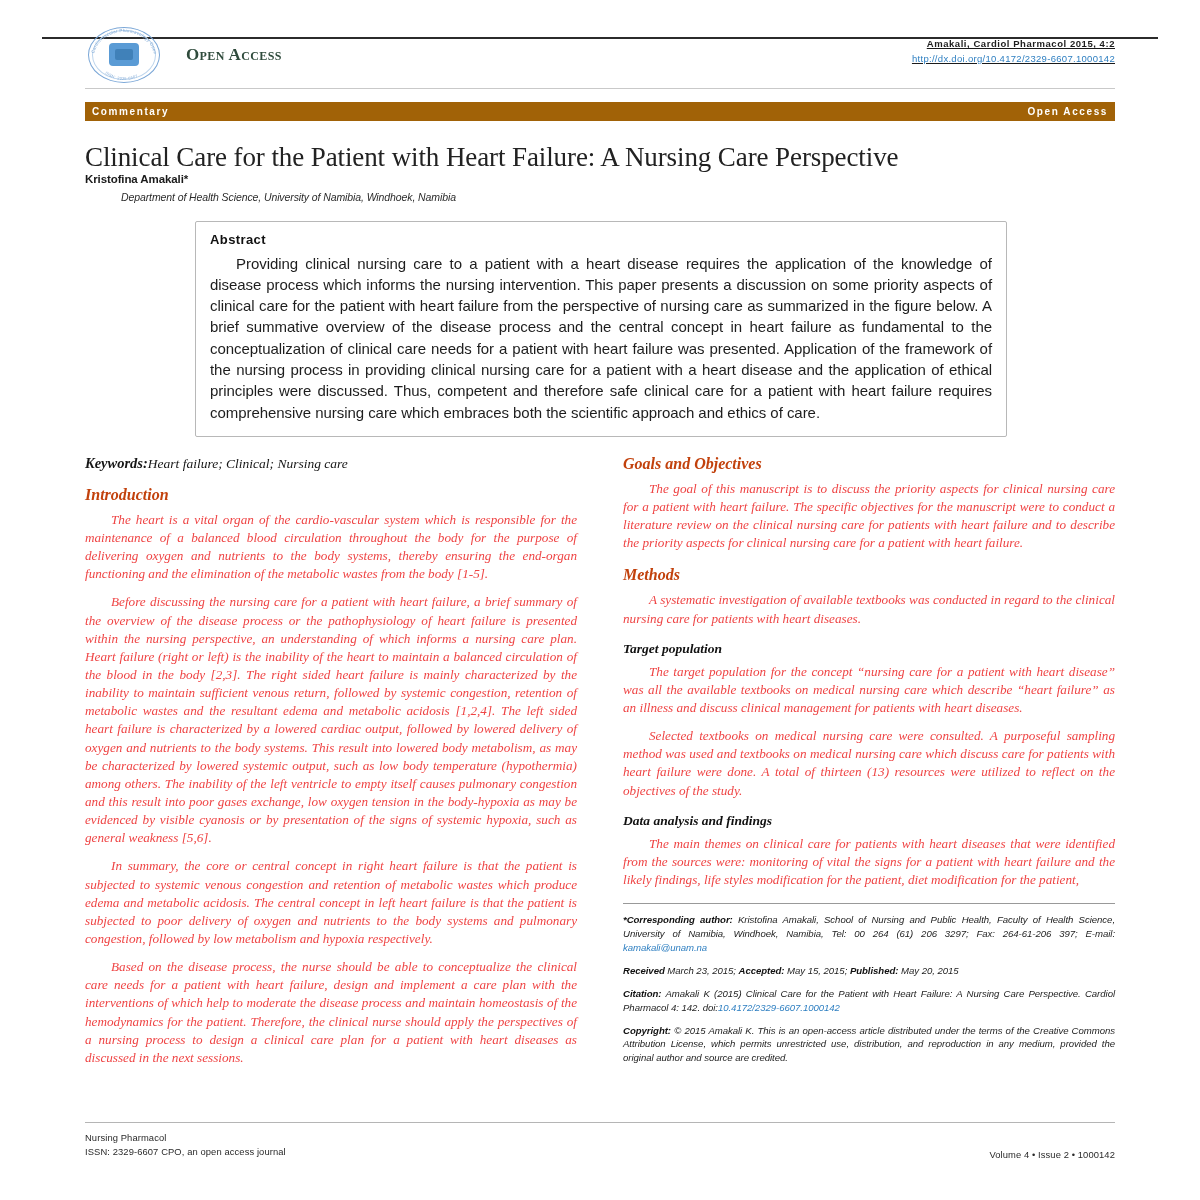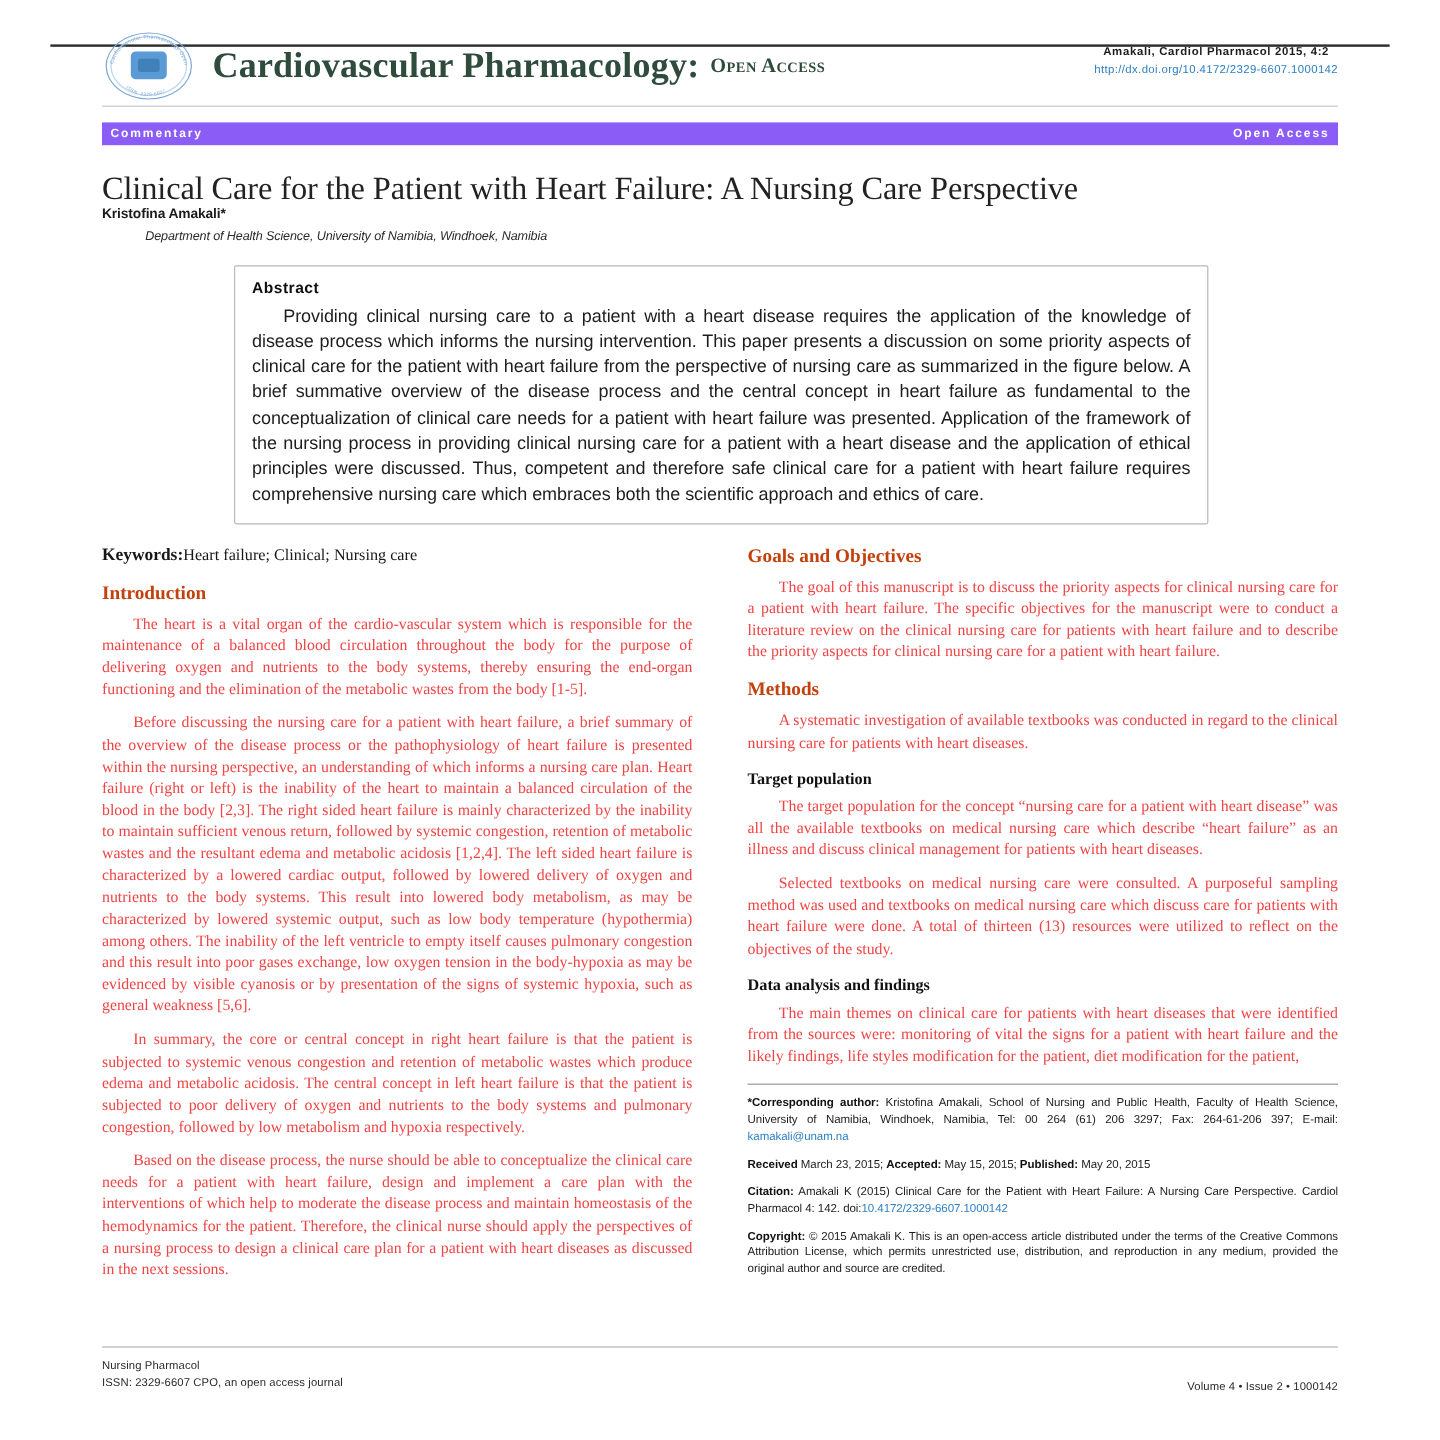--- a/index.html
+++ b/index.html
@@ -90,23 +90,24 @@
     font-family: "Liberation Serif", serif;
     font-weight: bold;
     font-size: 17px;
     font-variant: small-caps;
     color: #2f4b3c;
     margin-left: 9px;
     letter-spacing: .4px;
   }
   .masthead-right {
     margin-left: auto;
-    text-align: center;
+    text-align: right;
     font-family: "Liberation Sans", sans-serif;
     padding-bottom: 8px;
+    text-decoration: underline;
   }
   .cite-line {
     font-size: 9.5px;
     font-weight: bold;
     color: #1d1d1d;
     letter-spacing: .55px;
     white-space: nowrap;
   }
   .doi-line {
     font-size: 9.5px;
@@ -121,21 +122,21 @@
   
   .thin-rule {
     border-top: 1px solid #c9c9c9;
     margin-top: 4px;
   }
 
   
   .access-bar {
     margin-top: 13px;
     height: 19px;
-    background: #8b5cf6;
+    background: #a16207;
     display: flex;
     align-items: center;
     justify-content: space-between;
     padding: 0 7px;
     font-family: "Liberation Sans", sans-serif;
     font-size: 10px;
     font-weight: bold;
     color: #ffffff;
     letter-spacing: 1.6px;
   }
@@ -191,20 +192,21 @@
     text-align: justify;
     text-indent: 26px;
     letter-spacing: -.05px;
   }
 
   
   .columns {
     display: flex;
     gap: 46px;
     margin-top: 18px;
+    font-style: italic;
   }
   .col { width: 496px; }
 
   .keywords {
     font-family: "Liberation Serif", serif;
     font-size: 13.5px;
     color: #161616;
     margin-bottom: 14px;
   }
   .keywords b { font-size: 14.5px; }
@@ -289,21 +291,20 @@
           <path id="arcBot" d="M 13,36 A 26,21 0 0 0 65,36"></path>
         </defs>
         <text font-size="4.4" fill="#7fa9d6" font-family="Liberation Sans, sans-serif">
           <textPath href="#arcTop" startOffset="4%">Cardiovascular Pharmacology Open Access</textPath>
         </text>
         <text font-size="4" fill="#7fa9d6" font-family="Liberation Sans, sans-serif">
           <textPath href="#arcBot" startOffset="22%">ISSN: 2329-6607</textPath>
         </text>
       </svg>
     </div>
-    <div class="journal-title">Cardiovascular Pharmacology:</div>
     <div class="journal-sub">Open Access</div>
     <div class="masthead-right">
       <div class="cite-line">Amakali, Cardiol Pharmacol 2015, 4:2</div>
       <a class="doi-line" href="#">http://dx.doi.org/10.4172/2329-6607.1000142</a>
     </div>
   </div>
   <div class="thin-rule"></div>
 
   <div class="access-bar">
     <span>Commentary</span>

